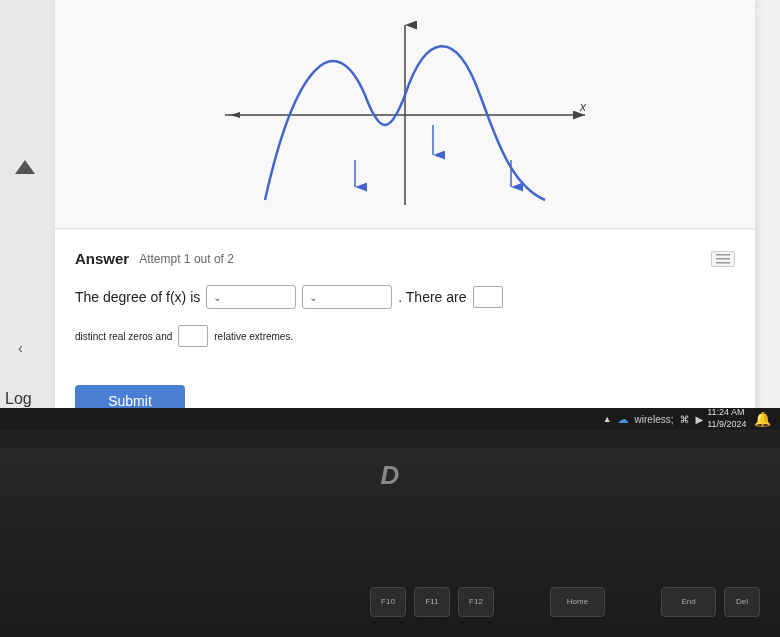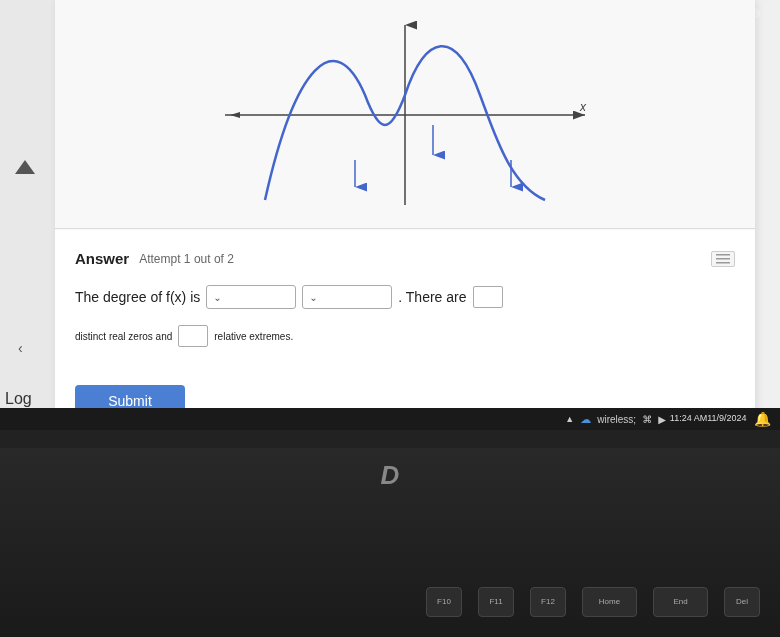--- a/index.html
+++ b/index.html
@@ -260,21 +260,21 @@
     }
 
     
     .keyboard-row {
       position: absolute;
       bottom: 20px;
       width: 100%;
       display: flex;
       justify-content: flex-end;
       padding-right: 20px;
-      gap: 16px;
+      gap: 8px;
       align-items: flex-start;
     }
 
     .key {
       background: #2d2d2d;
       border: 1px solid #444;
       border-radius: 4px;
       color: #aaa;
       font-size: 8px;
       padding: 4px 6px;
@@ -283,20 +283,21 @@
       height: 30px;
       display: flex;
       flex-direction: column;
       align-items: center;
       justify-content: center;
       line-height: 1.1;
     }
 
     .key-wide {
       min-width: 55px;
+      margin-left: 48px;
     }
 
     
     .reflection {
       position: absolute;
       background: rgba(255,255,255,0.6);
       border-radius: 4px;
       pointer-events: none;
     }
   </style>
@@ -403,21 +404,21 @@
   </div>
 
   <div class="taskbar">
     <div style="display:flex; align-items:center; gap:6px;">
       <span style="font-size:9px; color:#ccc;">▲</span>
       <span style="font-size:11px; color:#4a90d9;">☁</span>
       <span style="font-size:10px; color:#ccc;">	wireless;</span>
       <span style="font-size:10px; color:#ccc;">⌘</span>
       <span style="font-size:10px; color:#ccc;">▶</span>
     </div>
-    <div style="display:flex; flex-direction:row; align-items:flex-start;">
+    <div style="display:flex; flex-direction:column; align-items:flex-start;">
       <span class="taskbar-time">11:24 AM</span>
       <span class="taskbar-time">11/9/2024</span>
     </div>
     <span style="font-size:14px; color:#ccc; margin-left:4px;">🔔</span>
   </div>
 
 </div>
 
 <div class="keyboard-area">
 

